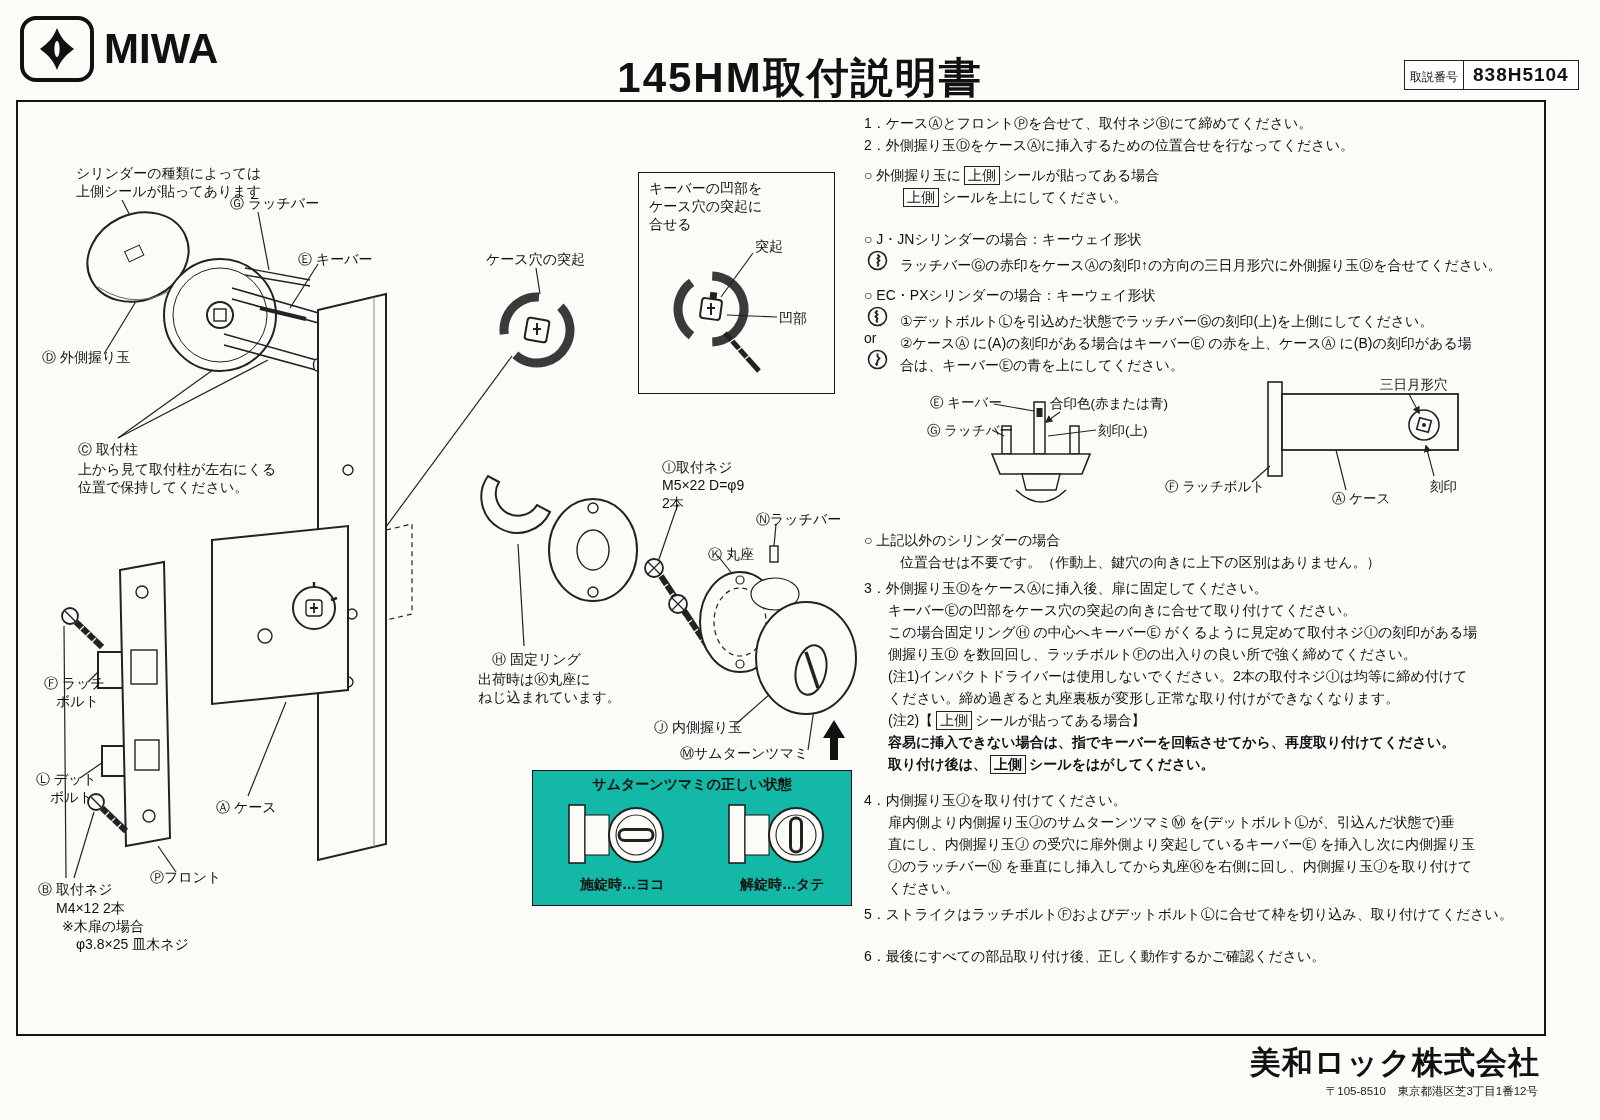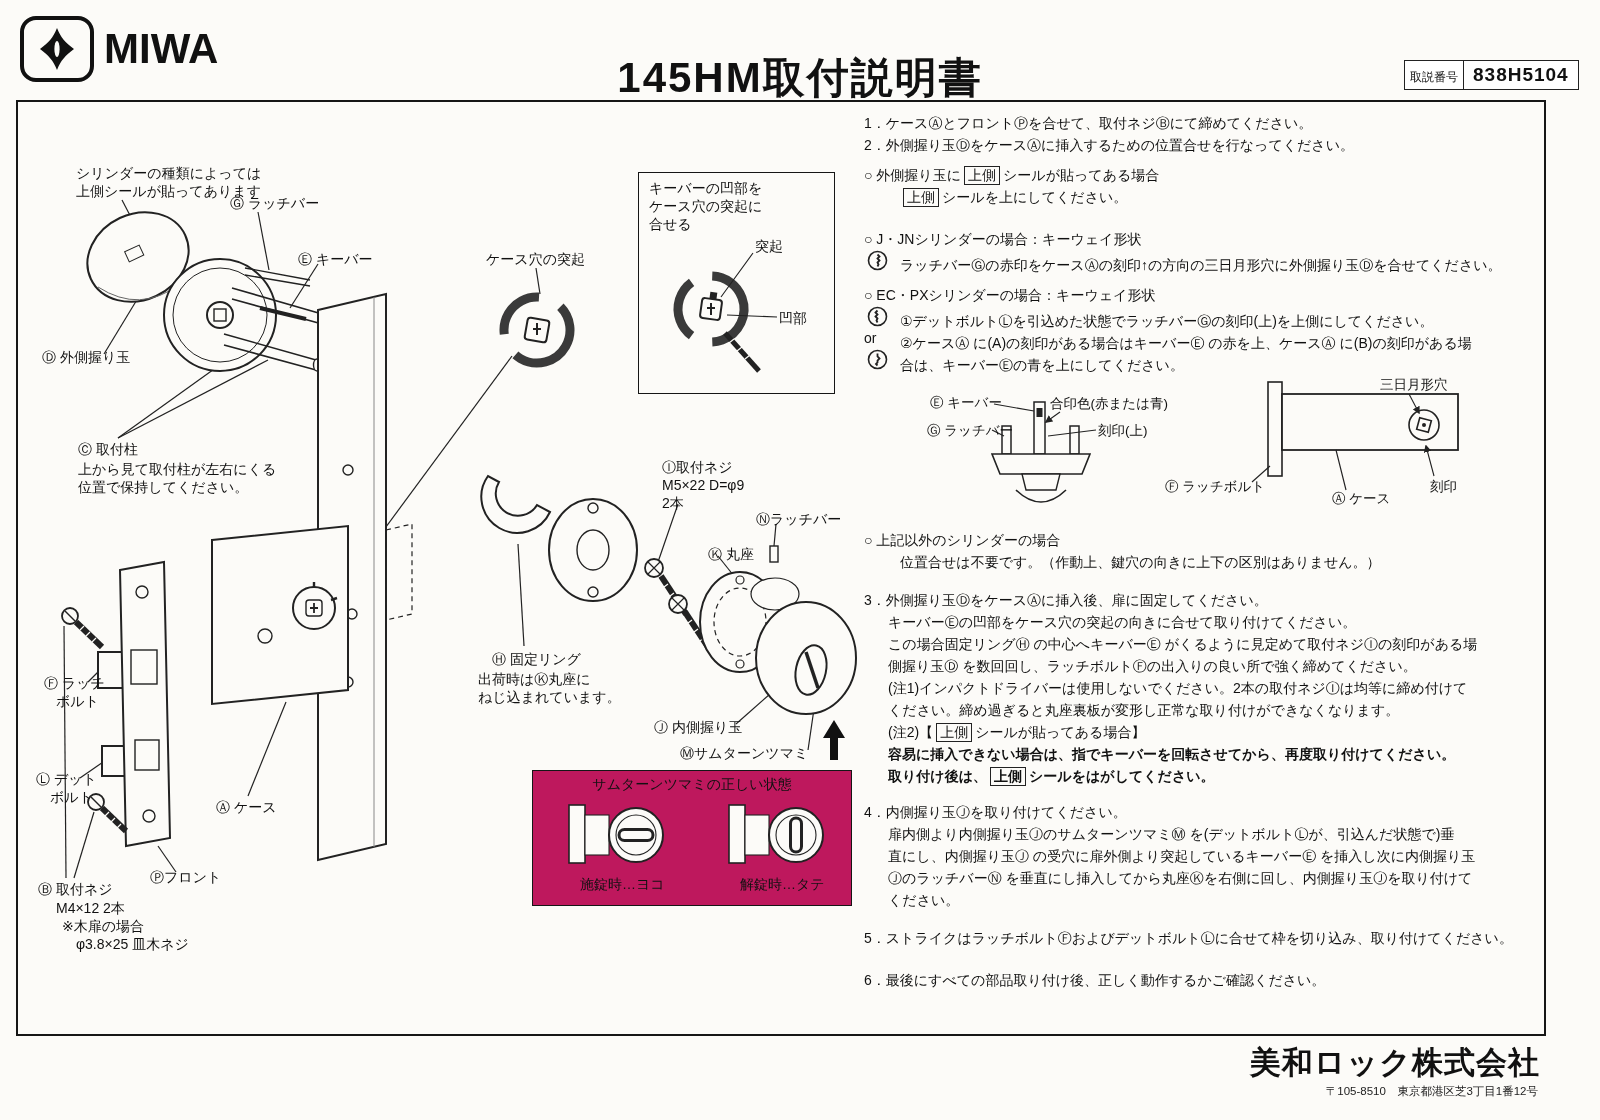--- a/index.html
+++ b/index.html
@@ -22,30 +22,30 @@
   .main-box{position:absolute;left:16px;top:100px;width:1526px;height:932px;
             border:2.5px solid #161616;background:#fcfbf8;}
   .dsvg{position:absolute;left:0;top:0;width:100%;height:100%;}
 
   .lbl{position:absolute;font-size:14px;line-height:18px;white-space:nowrap;color:#111;}
 
   
   .detail-box{position:absolute;left:620px;top:70px;width:195px;height:220px;
               border:1.6px solid #161616;background:#fcfbf8;}
   .thumb-box{position:absolute;left:514px;top:668px;width:318px;height:134px;
-             border:1.6px solid #161616;background:#be185d;}
+             border:1.6px solid #161616;background:#14b8a6;font-weight:bold;}
   .thumb-title{position:absolute;left:0;right:0;top:5px;text-align:center;font-size:14px;}
   .box-svg{position:absolute;inset:0;width:100%;height:100%;}
 
   
   .instructions{position:absolute;left:846px;top:10px;width:682px;font-size:14px;line-height:22px;}
   .iline{white-space:nowrap;}
   .ind24{padding-left:24px;}
   .ind36{padding-left:36px;}
-  .mt8{margin-top:8px;} .mt14{margin-top:14px;} .mt16{margin-top:16px;} .mt20{margin-top:20px;}
+  .mt8{margin-top:8px;} .mt14{margin-top:14px;} .mt16{margin-top:4px;} .mt20{margin-top:20px;}
   .bold{font-weight:bold;}
   .boxed{display:inline-block;border:1.2px solid #222;padding:0 3px;margin:0 3px;line-height:17px;}
   .kw{display:inline-block;width:21px;height:21px;vertical-align:-5px;margin:0 3px;}
   .icon-line{height:26px;display:flex;flex-direction:column;}
 
   .mid-diagram{position:relative;height:145px;margin:4px 0;}
   .mid-diagram .lbl{font-size:13.5px;}
 
   
   .company{position:absolute;right:60px;top:1042px;font-size:31px;font-weight:800;letter-spacing:1px;}

